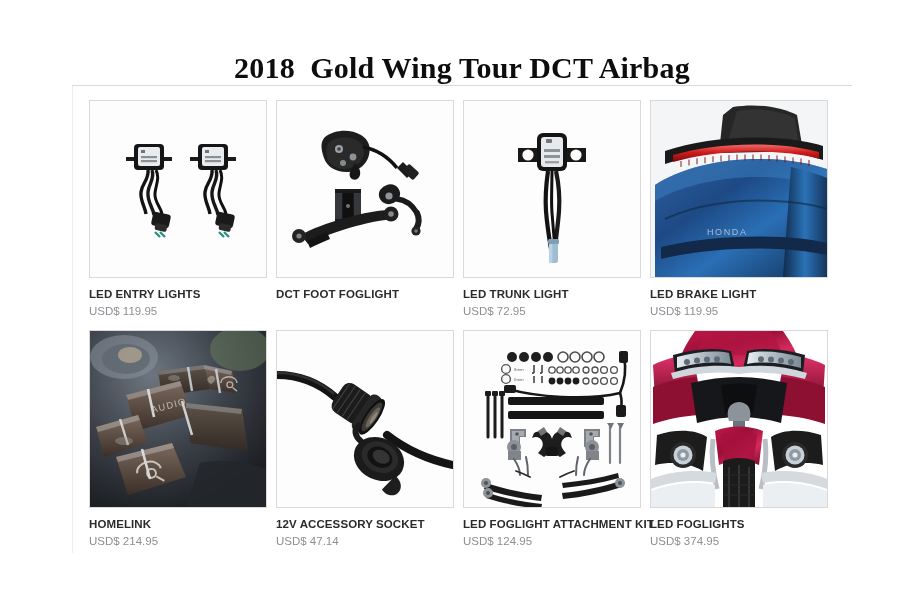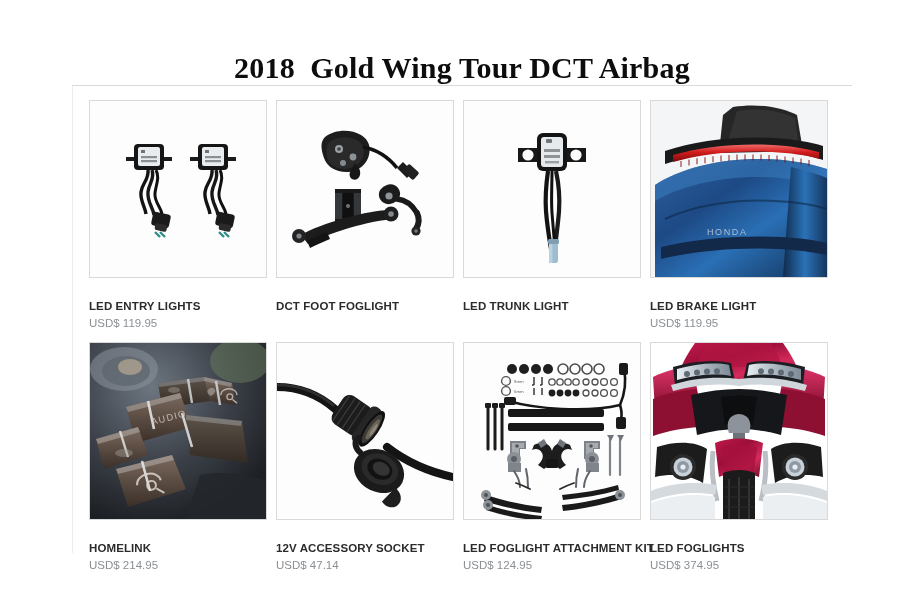--- a/index.html
+++ b/index.html
@@ -76,21 +76,21 @@
   }
   .thumb {
     width: 176px;
     height: 176px;
     border: 1px solid #d9d9d9;
     background: #fca5a5;
     position: relative;
     overflow: hidden;
   }
   .card-title {
-    margin-top: 21px;
+    margin-top: 9px;
     font-size: 11.5px;
     font-weight: bold;
     color: #2b2b2b;
     letter-spacing: .1px;
     line-height: 14px;
     white-space: nowrap;
   }
   .card-price {
     margin-top: 3px;
     font-size: 11.5px;
@@ -223,20 +223,21 @@
           <path d="M84 70 c-2 14 -3 26 -2 40 c1 14 3 26 5 38" stroke="#131313" stroke-width="4.2" fill="none"></path>
           <path d="M92 70 c3 14 4 26 3 40 c-1 14 -3 26 -4 38" stroke="#1a1a1a" stroke-width="4.2" fill="none"></path>
           <path d="M88 70 c0 16 -1 28 0 42 c1 13 2 24 3 36" stroke="#101010" stroke-width="3" fill="none"></path>
 
           <rect x="85" y="140" width="9" height="22" rx="2.5" fill="#9fbdd2"></rect>
           <rect x="85" y="140" width="3.4" height="22" fill="#b9d2e2"></rect>
           <rect x="84" y="138" width="11" height="5" rx="1.6" fill="#7f9db3"></rect>
         </svg>
       </div>
       <div class="card-title">LED TRUNK LIGHT</div>
+      <div class="card-price">USD$ 72.95</div>
     </div>
 
     <div class="card">
       <div class="thumb">
         <svg class="art" viewBox="0 0 176 176">
           <defs>
             <linearGradient id="blueTrunk" x1="0" y1="0" x2="1" y2="1">
               <stop offset="0%" stop-color="#2f5f9e"></stop>
               <stop offset="35%" stop-color="#1d4a85"></stop>
               <stop offset="60%" stop-color="#2a6fb5"></stop>

